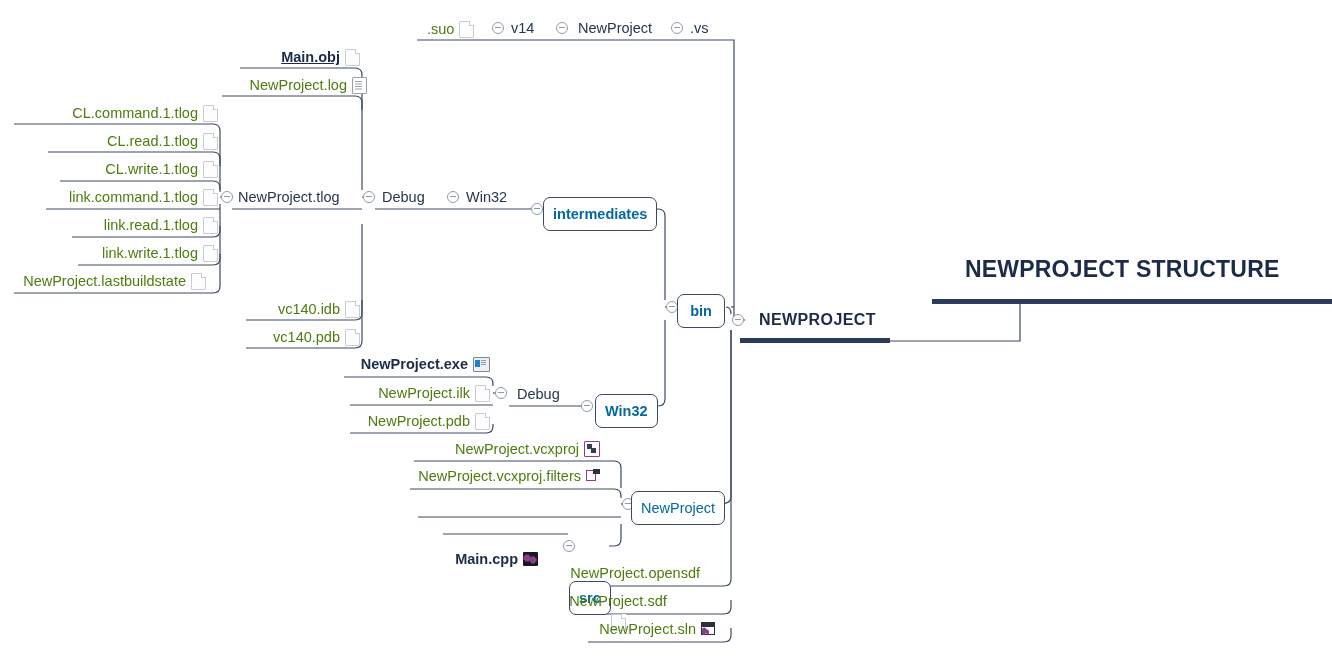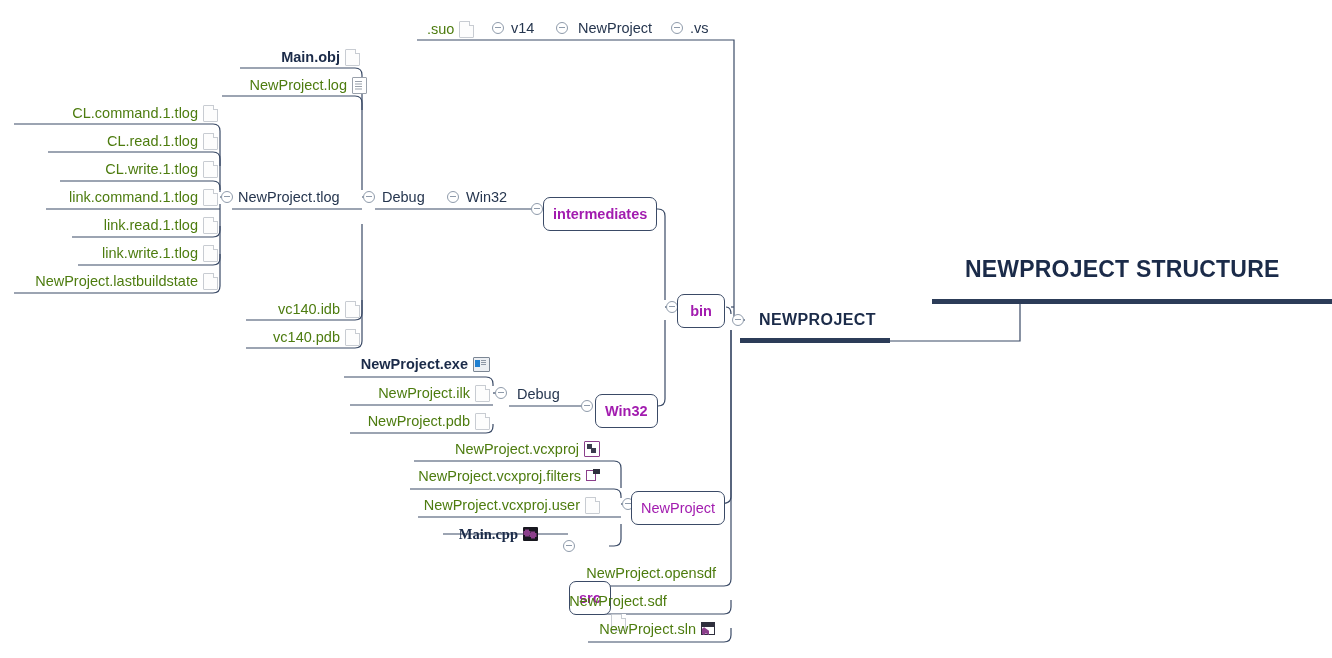--- a/index.html
+++ b/index.html
@@ -35,21 +35,21 @@
     white-space:nowrap;
   }
 
   
   .boxnode{
     position:absolute;
     border:1.3px solid #3a4a66;
     border-radius:7px;
     background:#fff;
     font-size:14.5px;
-    color:#a21caf;
+    color:#0369a1;
     display:flex;align-items:center;justify-content:center;
     padding:16px 9px;
     white-space:nowrap;
     box-sizing:border-box;
     text-align:right;
   }
   .boxnode.bold{font-weight:bold;}
 
   
   .roottitle{
@@ -205,21 +205,21 @@
   <div class="circ" style="left:671px;top:22px;"></div>
 
   <div class="leaf" style="left:427px;top:21px;">
     <span>.suo</span>
     <span class="ic ic-page"></span>
   </div>
   <div class="plain" style="left:511px;top:21px;">v14</div>
   <div class="plain" style="left:578px;top:21px;">NewProject</div>
   <div class="plain" style="left:690px;top:21px;">.vs</div>
 
-  <div class="leaf bold ralign" style="left:180px;top:49px;width:180px;">
+  <div class="leaf bold ralign" style="left:180px;top:49px;width:180px;text-decoration:underline;">
     <span>Main.obj</span>
     <span class="ic ic-page"></span>
   </div>
   <div class="leaf ralign" style="left:187px;top:77px;width:180px;">
     <span>NewProject.log</span>
     <span class="ic ic-log"></span>
   </div>
   <div class="leaf ralign" style="left:180px;top:301px;width:180px;">
     <span>vc140.idb</span>
     <span class="ic ic-page"></span>
@@ -246,21 +246,21 @@
     <span class="ic ic-page"></span>
   </div>
   <div class="leaf ralign" style="left:20px;top:217px;width:198px;">
     <span>link.read.1.tlog</span>
     <span class="ic ic-page"></span>
   </div>
   <div class="leaf ralign" style="left:20px;top:245px;width:198px;">
     <span>link.write.1.tlog</span>
     <span class="ic ic-page"></span>
   </div>
-  <div class="leaf ralign" style="left:20px;top:273px;width:198px;">
+  <div class="leaf ralign" style="left:8px;top:273px;width:198px;">
     <span>NewProject.lastbuildstate</span>
     <span class="ic ic-page"></span>
   </div>
 
   <div class="plain" style="left:238px;top:190px;">NewProject.tlog</div>
   <div class="plain" style="left:382px;top:190px;">Debug</div>
   <div class="plain" style="left:466px;top:190px;">Win32</div>
 
   <div class="boxnode bold" style="left:543px;top:197px;height:25px;">intermediates</div>
 
@@ -282,35 +282,31 @@
   <div class="boxnode bold" style="left:595px;top:394px;height:25px;min-width:60px;">Win32</div>
 
   <div class="leaf ralign" style="left:390px;top:441px;width:210px;">
     <span>NewProject.vcxproj</span>
     <span class="ic ic-vcx"></span>
   </div>
   <div class="leaf ralign" style="left:390px;top:469px;width:210px;">
     <span>NewProject.vcxproj.filters</span>
     <span class="ic ic-flt"></span>
   </div>
-  <div class="leaf ralign" style="left:390px;top:497px;width:210px;">
-    <span>NewProject.vcxproj.user</span>
-    <span class="ic ic-page"></span>
-  </div>
-
-  <div class="leaf bold ralign" style="left:390px;top:527px;width:148px;font-family:Liberation Serif, serif;">
+
+  <div class="leaf bold ralign" style="left:390px;top:552px;width:148px;">
     <span>Main.cpp</span>
     <span class="ic ic-cpp"></span>
   </div>
 
   <div class="boxnode bold" style="left:569px;top:534px;height:25px;min-width:40px;margin-top:47px;">src</div>
 
   <div class="boxnode" style="left:631px;top:491px;height:25px;">NewProject</div>
 
-  <div class="leaf ralign" style="left:520px;top:566px;width:196px;text-align:right;">
+  <div class="leaf ralign" style="left:504px;top:566px;width:196px;text-align:right;">
     <span>NewProject.opensdf</span>
   </div>
   <div class="leaf ralign" style="left:520px;top:594px;width:196px;flex-direction:column;">
     <span>NewProject.sdf</span>
     <span class="ic ic-page"></span>
   </div>
   <div class="leaf ralign" style="left:520px;top:622px;width:196px;">
     <span>NewProject.sln</span>
     <span class="ic ic-sln">
         <i class="slnedge"></i>

